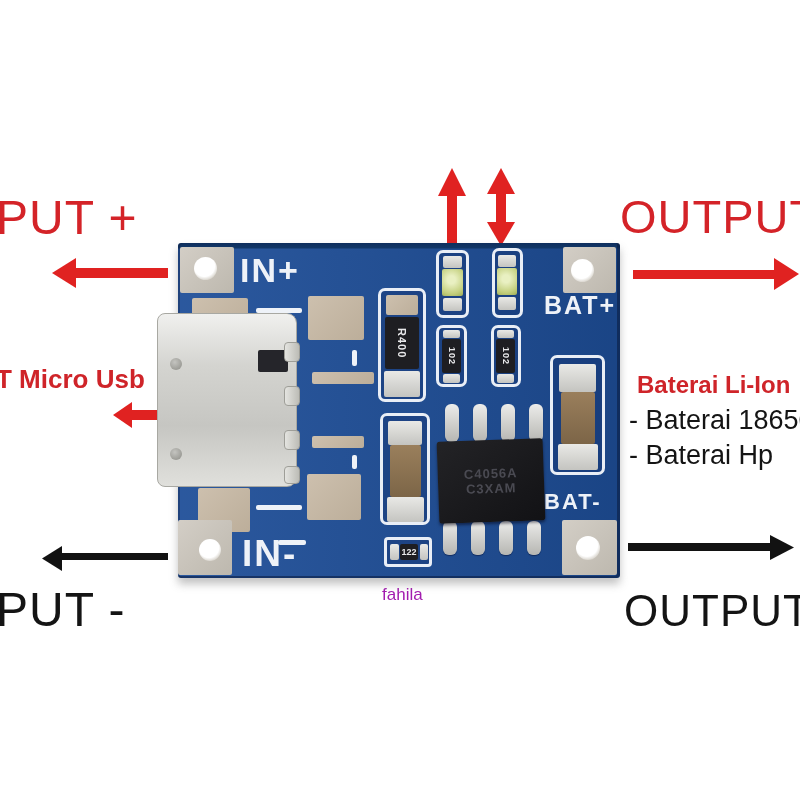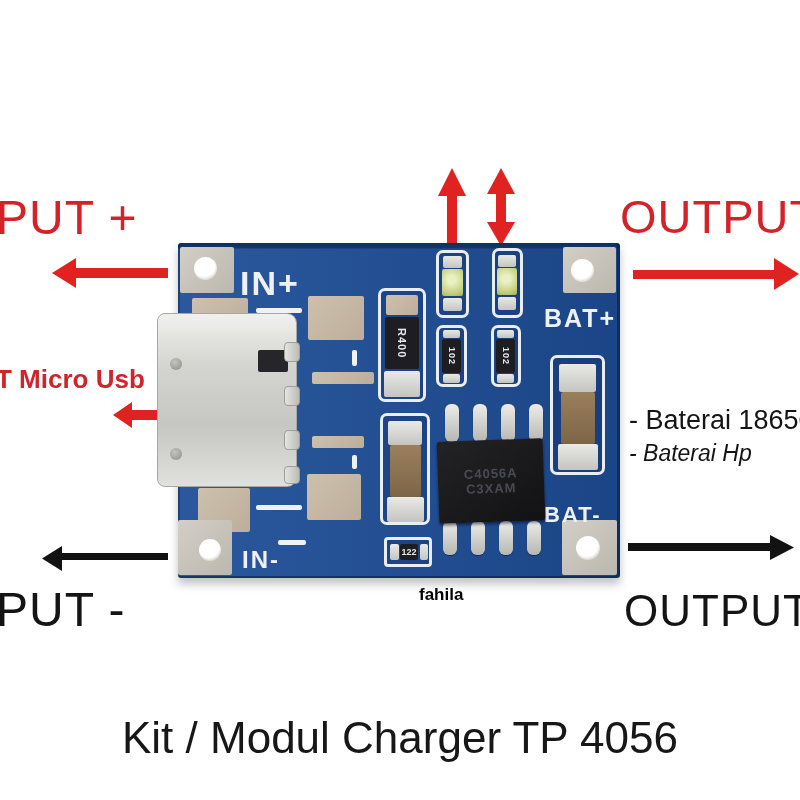--- a/index.html
+++ b/index.html
@@ -32,21 +32,21 @@
     left:178px; top:243px; width:442px; height:335px;
     background:
       linear-gradient(180deg, #0f2f5e 0px, #123767 5px, rgba(0,0,0,0) 6px),
       linear-gradient(90deg, rgba(255,255,255,.06), rgba(0,0,0,.12)),
       #1e4e98;
     border-radius:3px;
     box-shadow: inset -3px -2px 0 rgba(10,25,60,.55),
                 inset 2px 0 0 rgba(10,25,60,.35),
                 0 6px 9px rgba(120,120,120,.45);
   }
-  .silk { color:#eef2f8; font-weight:bold; letter-spacing:2px;margin-top:13px; }
+  .silk { color:#eef2f8; font-weight:bold; letter-spacing:2px; }
   .corner-pad { background:linear-gradient(135deg,#d3cec6,#bdb8ae); border-radius:2px; }
   .hole { border-radius:50%; background:radial-gradient(circle at 45% 40%, #ffffff 55%, #d8d4cc 75%, #aaa49a 100%); }
   .tan-pad { background:linear-gradient(135deg,#cdc0ae,#bcae9a); border-radius:2px; }
   .dash { background:#eef2f8; border-radius:2px; }
 
   .outline { border:3px solid #e9eef6; border-radius:7px; background:rgba(20,50,110,.35); }
   .cap-silver { background:linear-gradient(180deg,#e9e9e6,#c4c4c0); border-radius:2px; }
   .cap-brown  { background:linear-gradient(180deg,#9a7f5c,#7c6547); border-radius:2px; }
   .res-black  { background:#1e1e22; border-radius:2px; display:flex; align-items:center; justify-content:center; }
   .vtext { writing-mode:vertical-rl; color:#e8e8ea; font-size:11px; font-weight:bold; letter-spacing:1px; }
@@ -86,54 +86,54 @@
   <div class="abs shaft-red" style="left:73px; top:268px; width:95px; height:10px;"></div>
 
   <div class="abs big-red" style="left:620px; top:189px; font-size:47px;">OUTPUT</div>
   <div class="abs shaft-red" style="left:633px; top:270px; width:144px; height:9px;"></div>
   <div class="abs head head-right red-fill" style="left:774px; top:258px; width:25px; height:32px;"></div>
 
   <div class="abs red-note" style="left:-4px; top:364px; font-size:26px;">T Micro Usb</div>
   <div class="abs head head-left red-fill" style="left:113px; top:402px; width:19px; height:26px;"></div>
   <div class="abs shaft-red" style="left:129px; top:410px; width:29px; height:10px;"></div>
 
+  <div class="abs red-note" style="left:637px; top:371px; font-size:24px;">Baterai Li-Ion</div>
   <div class="abs blk-note" style="left:629px; top:405px; font-size:27px; white-space:nowrap;">- Baterai 18650</div>
-  <div class="abs blk-note" style="left:629px; top:440px; font-size:23px; white-space:nowrap;font-style:italic;">- Baterai Hp</div>
+  <div class="abs blk-note" style="left:629px; top:440px; font-size:27px; white-space:nowrap;">- Baterai Hp</div>
 
   <div class="abs big-blk" style="left:-4px; top:582px;">PUT -</div>
   <div class="abs head head-left blk-fill" style="left:42px; top:546px; width:20px; height:25px;"></div>
   <div class="abs shaft-blk" style="left:59px; top:553px; width:109px; height:7px;"></div>
 
   <div class="abs big-blk" style="left:624px; top:586px; font-size:44px;">OUTPUT</div>
   <div class="abs shaft-blk" style="left:628px; top:543px; width:146px; height:8px;"></div>
   <div class="abs head head-right blk-fill" style="left:770px; top:535px; width:24px; height:25px;"></div>
 
-  <div class="abs" style="left:382px; top:585px; font-size:17px; font-weight:bold; color:#000000;margin-left:37px;">fahila</div>
-  <div class="abs" style="left:0; top:713px; width:800px; text-align:center; font-size:44px; color:#171717;">Kit / Modul Charger TP 4056</div>
+  <div class="abs" style="left:382px; top:585px; font-size:17px; font-weight:normal; color:#a21caf;">fahila</div>
 
   <div id="pcb" class="abs">
 
     <div class="abs tan-pad" style="left:14px; top:55px; width:56px; height:40px;"></div>
     <div class="abs tan-pad" style="left:20px; top:245px; width:52px; height:44px;"></div>
 
     <div class="abs corner-pad" style="left:2px; top:4px; width:54px; height:46px;">
       <div class="abs hole" style="left:14px; top:10px; width:23px; height:23px;"></div>
     </div>
     <div class="abs corner-pad" style="left:385px; top:4px; width:53px; height:46px;">
       <div class="abs hole" style="left:8px; top:12px; width:23px; height:23px;"></div>
     </div>
     <div class="abs corner-pad" style="left:0px; top:277px; width:54px; height:55px;">
       <div class="abs hole" style="left:21px; top:19px; width:22px; height:22px;"></div>
     </div>
     <div class="abs corner-pad" style="left:384px; top:277px; width:55px; height:55px;">
       <div class="abs hole" style="left:14px; top:16px; width:24px; height:24px;"></div>
     </div>
 
     <div class="abs silk" style="left:62px; top:8px; font-size:34px;">IN+</div>
-    <div class="abs silk" style="left:64px; top:290px; font-size:24px;">IN-</div>
+    <div class="abs silk" style="left:64px; top:290px; font-size:37px;">IN-</div>
     <div class="abs silk" style="left:366px; top:48px; font-size:25px;">BAT+</div>
     <div class="abs silk" style="left:366px; top:246px; font-size:22px;">BAT-</div>
 
     <div class="abs tan-pad" style="left:130px; top:53px; width:56px; height:44px;"></div>
     <div class="abs tan-pad" style="left:134px; top:129px; width:62px; height:12px;"></div>
     <div class="abs tan-pad" style="left:134px; top:193px; width:52px; height:12px;"></div>
     <div class="abs tan-pad" style="left:129px; top:231px; width:54px; height:46px;"></div>
 
     <div class="abs dash" style="left:78px; top:65px; width:46px; height:5px;"></div>
     <div class="abs dash" style="left:174px; top:107px; width:5px; height:16px;"></div>

